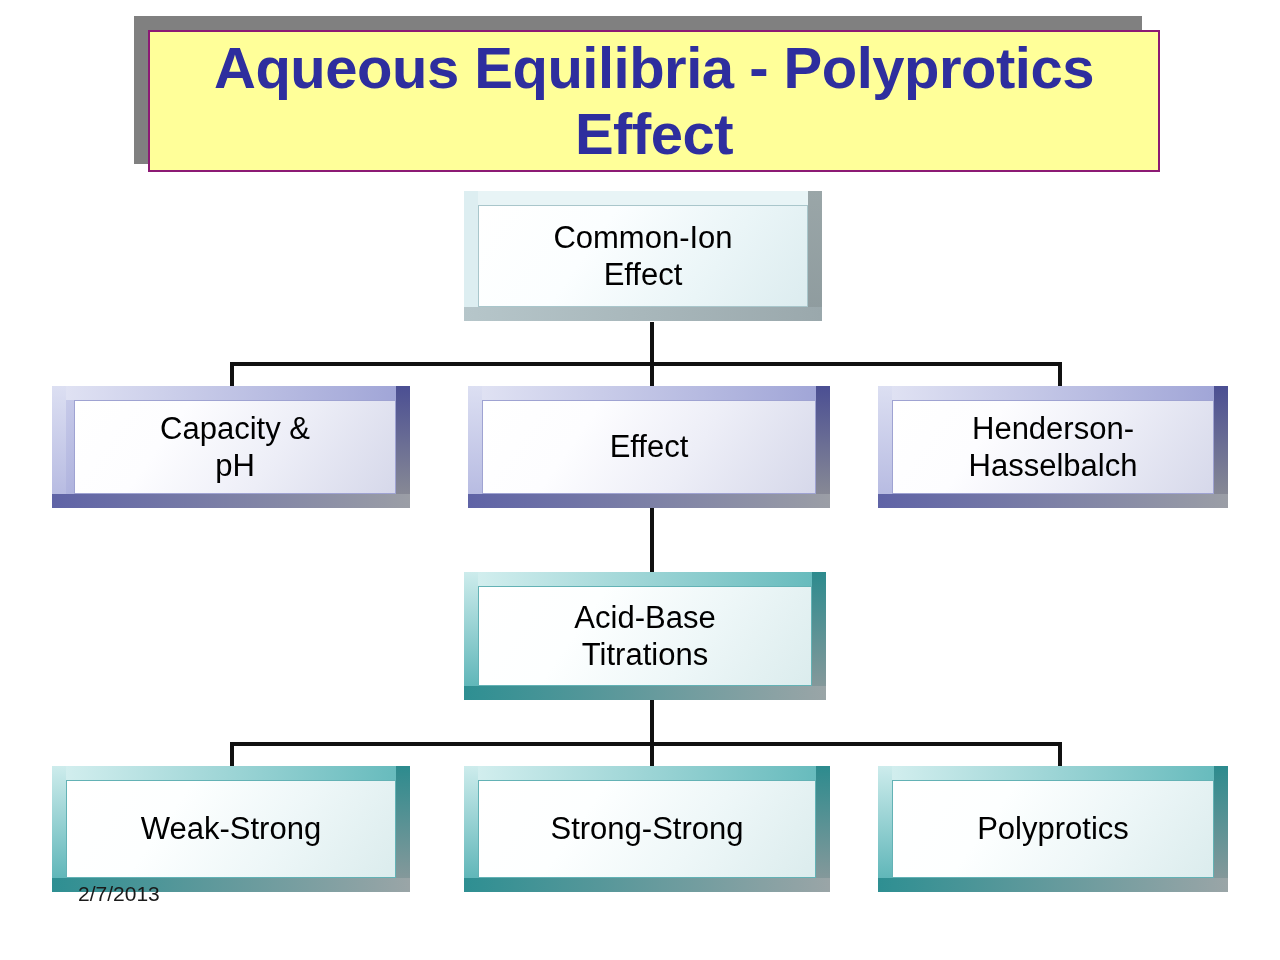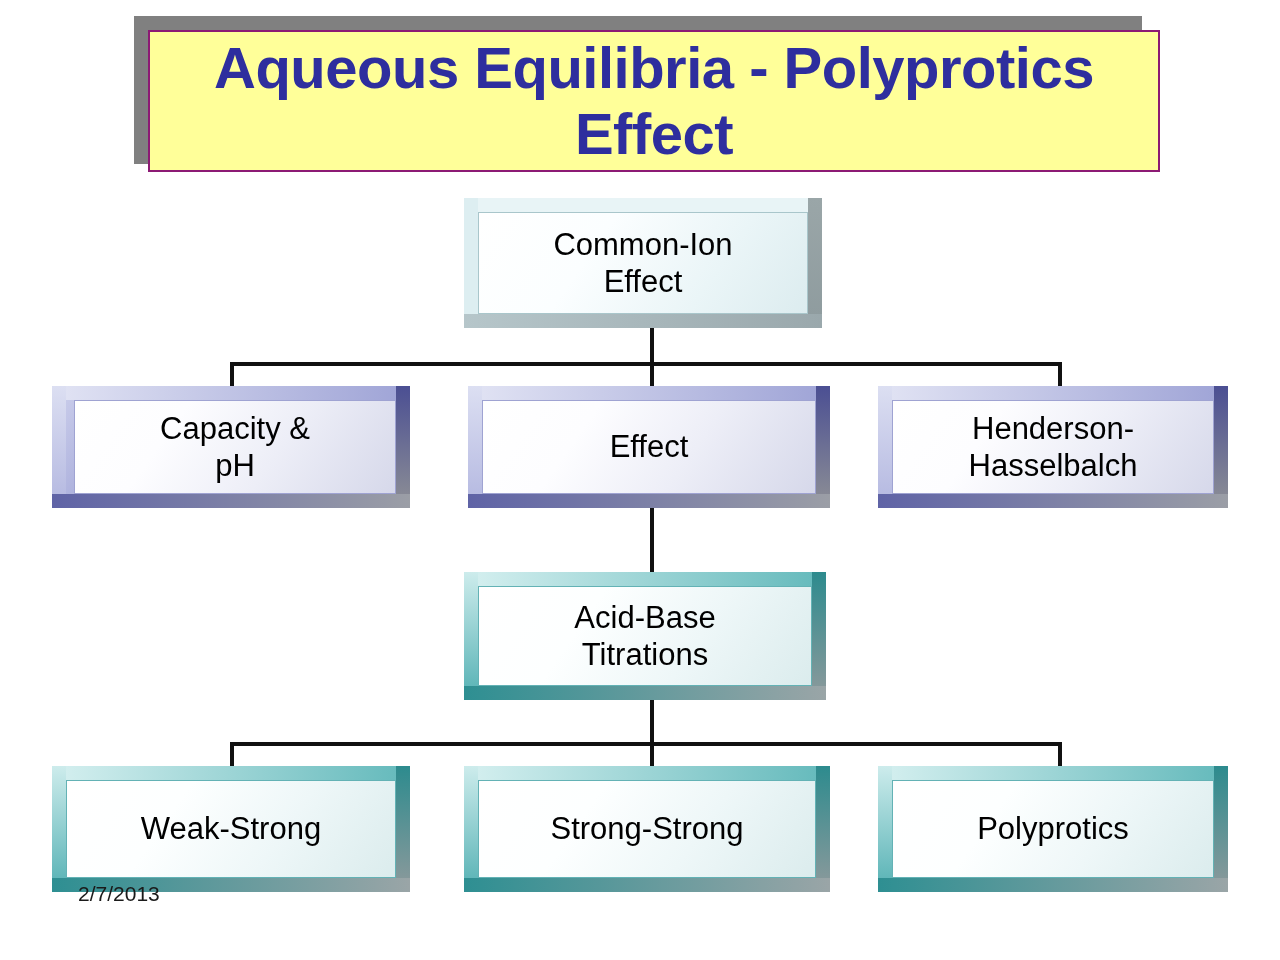--- a/index.html
+++ b/index.html
@@ -147,21 +147,21 @@
   <div class="line vline" style="left:1058px; top:362px; height:26px;"></div>
 
   <div class="line vline" style="left:650px; top:506px; height:68px;"></div>
 
   <div class="line vline" style="left:650px; top:700px; height:46px;"></div>
   <div class="line hline" style="left:230px; top:742px; width:832px;"></div>
   <div class="line vline" style="left:230px; top:742px; height:26px;"></div>
   <div class="line vline" style="left:650px; top:742px; height:26px;"></div>
   <div class="line vline" style="left:1058px; top:742px; height:26px;"></div>
 
-  <div class="node theme-ice" style="left:464px; top:198px; width:358px; height:130px;">
+  <div class="node theme-ice" style="left:464px; top:191px; width:358px; height:130px;">
     <div class="bevel frame-bg"></div>
     <div class="b-top" style="left:0;top:0;right:0;height:14px;"></div>
     <div class="b-left" style="left:0;top:0;bottom:0;width:14px;"></div>
     <div class="b-right" style="right:0;top:0;bottom:0;width:14px;"></div>
     <div class="b-bot" style="left:0;bottom:0;right:0;height:14px;"></div>
     <div class="face" style="left:14px;top:14px;right:14px;bottom:14px;">
       <div class="label">Common-Ion<br>Effect</div>
     </div>
   </div>
 

